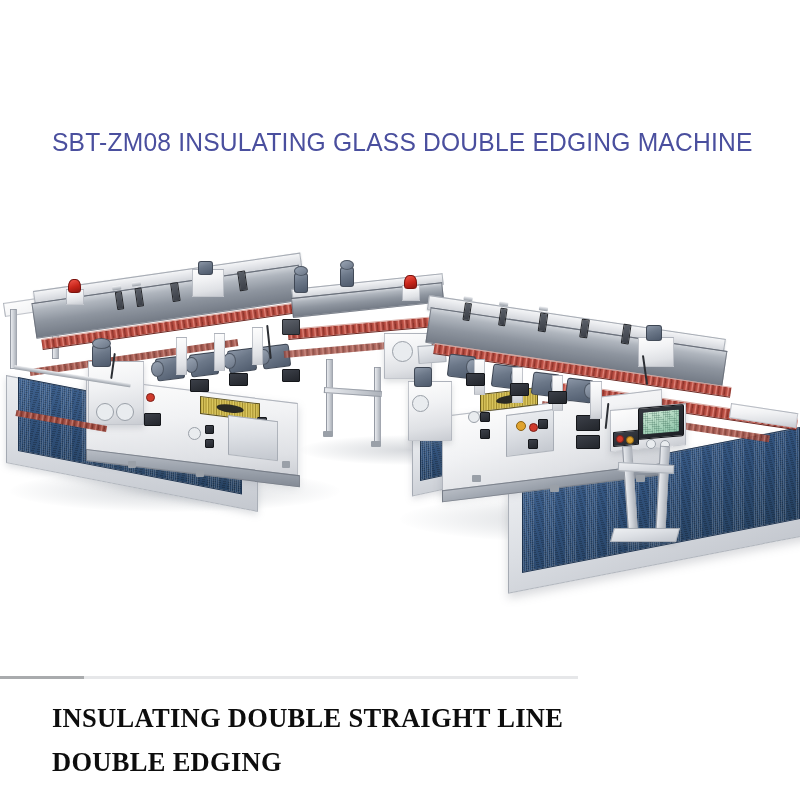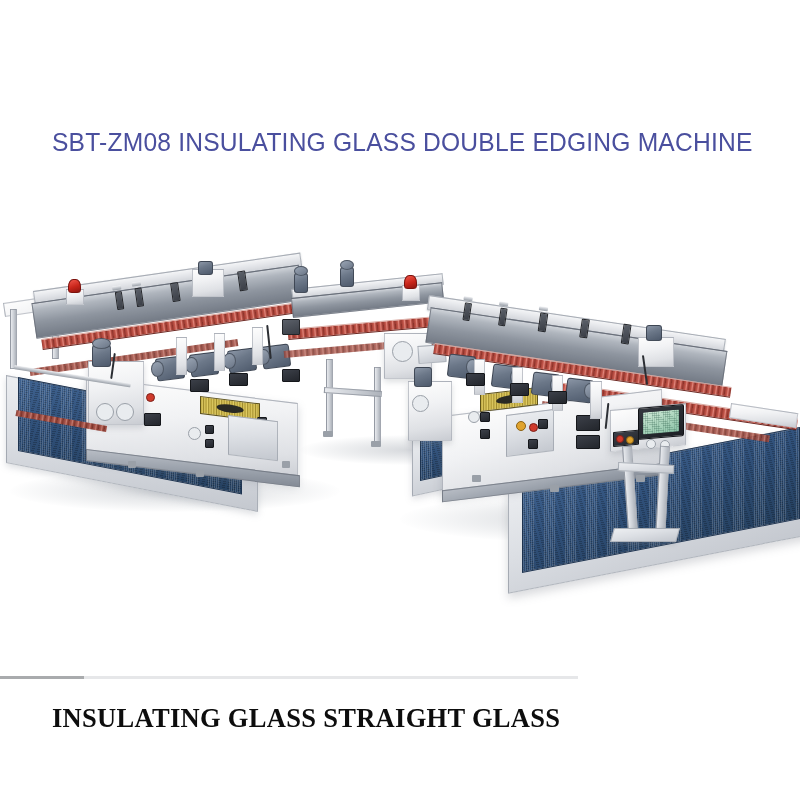--- a/index.html
+++ b/index.html
@@ -500,14 +500,15 @@
 
   </div>
 </div>
 
 <div class="divider-wrap">
   <div class="divider-dark"></div>
   <div class="divider-light"></div>
 </div>
 
 <div class="caption">
-  <span class="caption-line">INSULATING GLASS STRAIGHT GLASS</span>
+  <span class="caption-line">INSULATING DOUBLE STRAIGHT LINE</span>
+  <span class="caption-line">DOUBLE EDGING</span>
 </div>
 
 </body></html>

